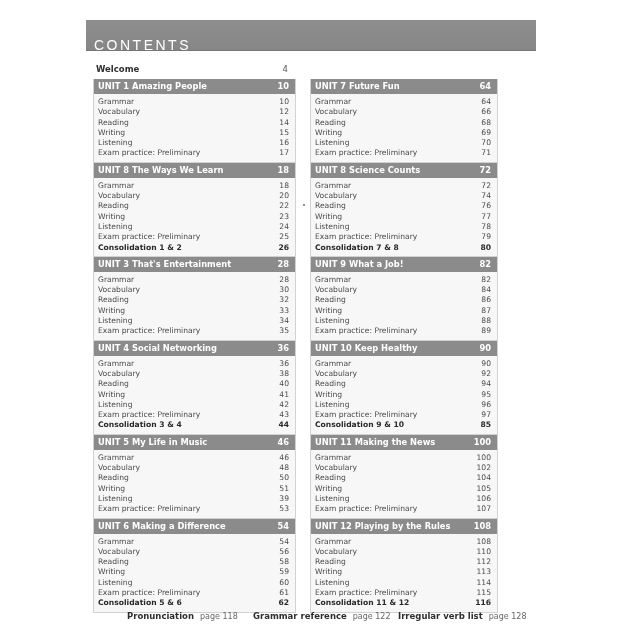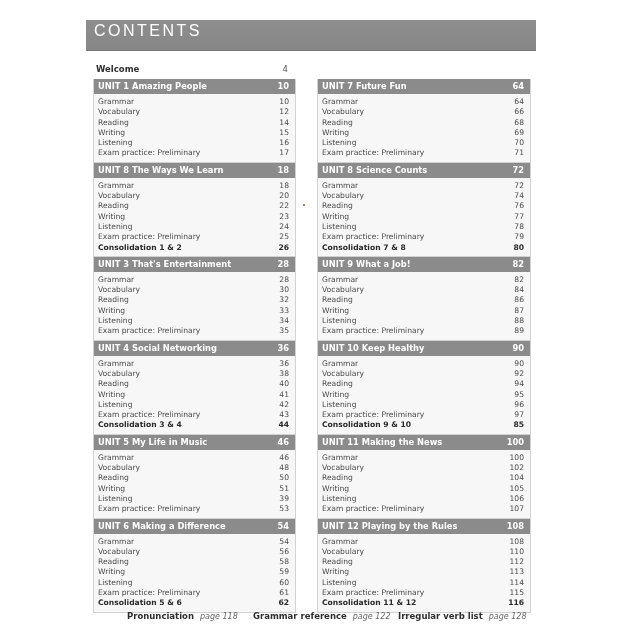--- a/index.html
+++ b/index.html
@@ -7,34 +7,34 @@
     width: 640px; height: 640px; background: #ffffff; position: relative; overflow: hidden;
     font-family: "DejaVu Sans", "Liberation Sans", sans-serif; color: #3a3a3a;
   }
   .title-bar {
     position: absolute; left: 86px; top: 20px; width: 450px; height: 30px;
     background: #8a8a8a;
     background-image: linear-gradient(180deg, #8e8e8e 0%, #868686 100%);
     box-shadow: 0 1px 0 #777;
   }
   .title-text {
-    position: absolute; left: 8px; top: 2px;
-    font-family: "Liberation Sans", sans-serif; font-size: 16px; letter-spacing: 2.5px;
+    position: absolute; left: 8px; top: 17px;
+    font-family: "Liberation Sans", sans-serif; font-size: 14px; letter-spacing: 2.5px;
     color: #ffffff; font-weight: normal;
   }
   .welcome {
     position: absolute; left: 96px; top: 64px; width: 198px; height: 12px;
     font-size: 8.5px; font-weight: bold; color: #2e2e2e;
   }
   .welcome .lbl { position: absolute; left: 0; top: 0; }
   .welcome .pg { position: absolute; right: 6px; top: 0; font-weight: normal; color: #555; }
 
   .col { position: absolute; top: 79px; width: 203px; }
   .col.left { left: 93px; text-align: center; }
-  .col.right { left: 317px; width: 214px; }
+  .col.right { left: 310px; width: 188px; }
 
   .unit {
     position: relative; background: #f7f7f7;
     border: 1px solid #d2d2d2; border-top: none;
   }
   .unit-head {
     height: 15px; background: #8b8b8b; position: relative;
     color: #fff; font-size: 8.3px; font-weight: bold;
   }
   .unit-head .u-title { position: absolute; left: 4px; top: 2px; white-space: nowrap; }
@@ -45,21 +45,21 @@
   }
   .row .r-lbl { position: absolute; left: 4px; white-space: nowrap; }
   .row .r-pg { position: absolute; right: 6px; }
   .row.bold { font-weight: bold; color: #2a2a2a; }
 
   .footer {
     position: absolute; top: 611px; left: 97px; width: 450px; height: 14px; font-size: 8.5px;
   }
   .footer .item { position: absolute; top: 0; white-space: nowrap; }
   .footer .f-lbl { font-weight: bold; color: #2e2e2e; padding-left: 30px; }
-  .footer .f-pg { color: #666; margin-left: 6px; font-size: 8px; font-style: italic; }
+  .footer .f-pg { color: #666; margin-left: 6px; font-size: 8px; }
   .dot {
     position: absolute; left: 303px; top: 204px; width: 2px; height: 2px; background: #7a6a40; border-radius: 1px;
   }
 </style>
 </head>
 <body>
 
 <div class="title-bar">
   <div class="title-text">CONTENTS</div>
 </div>

